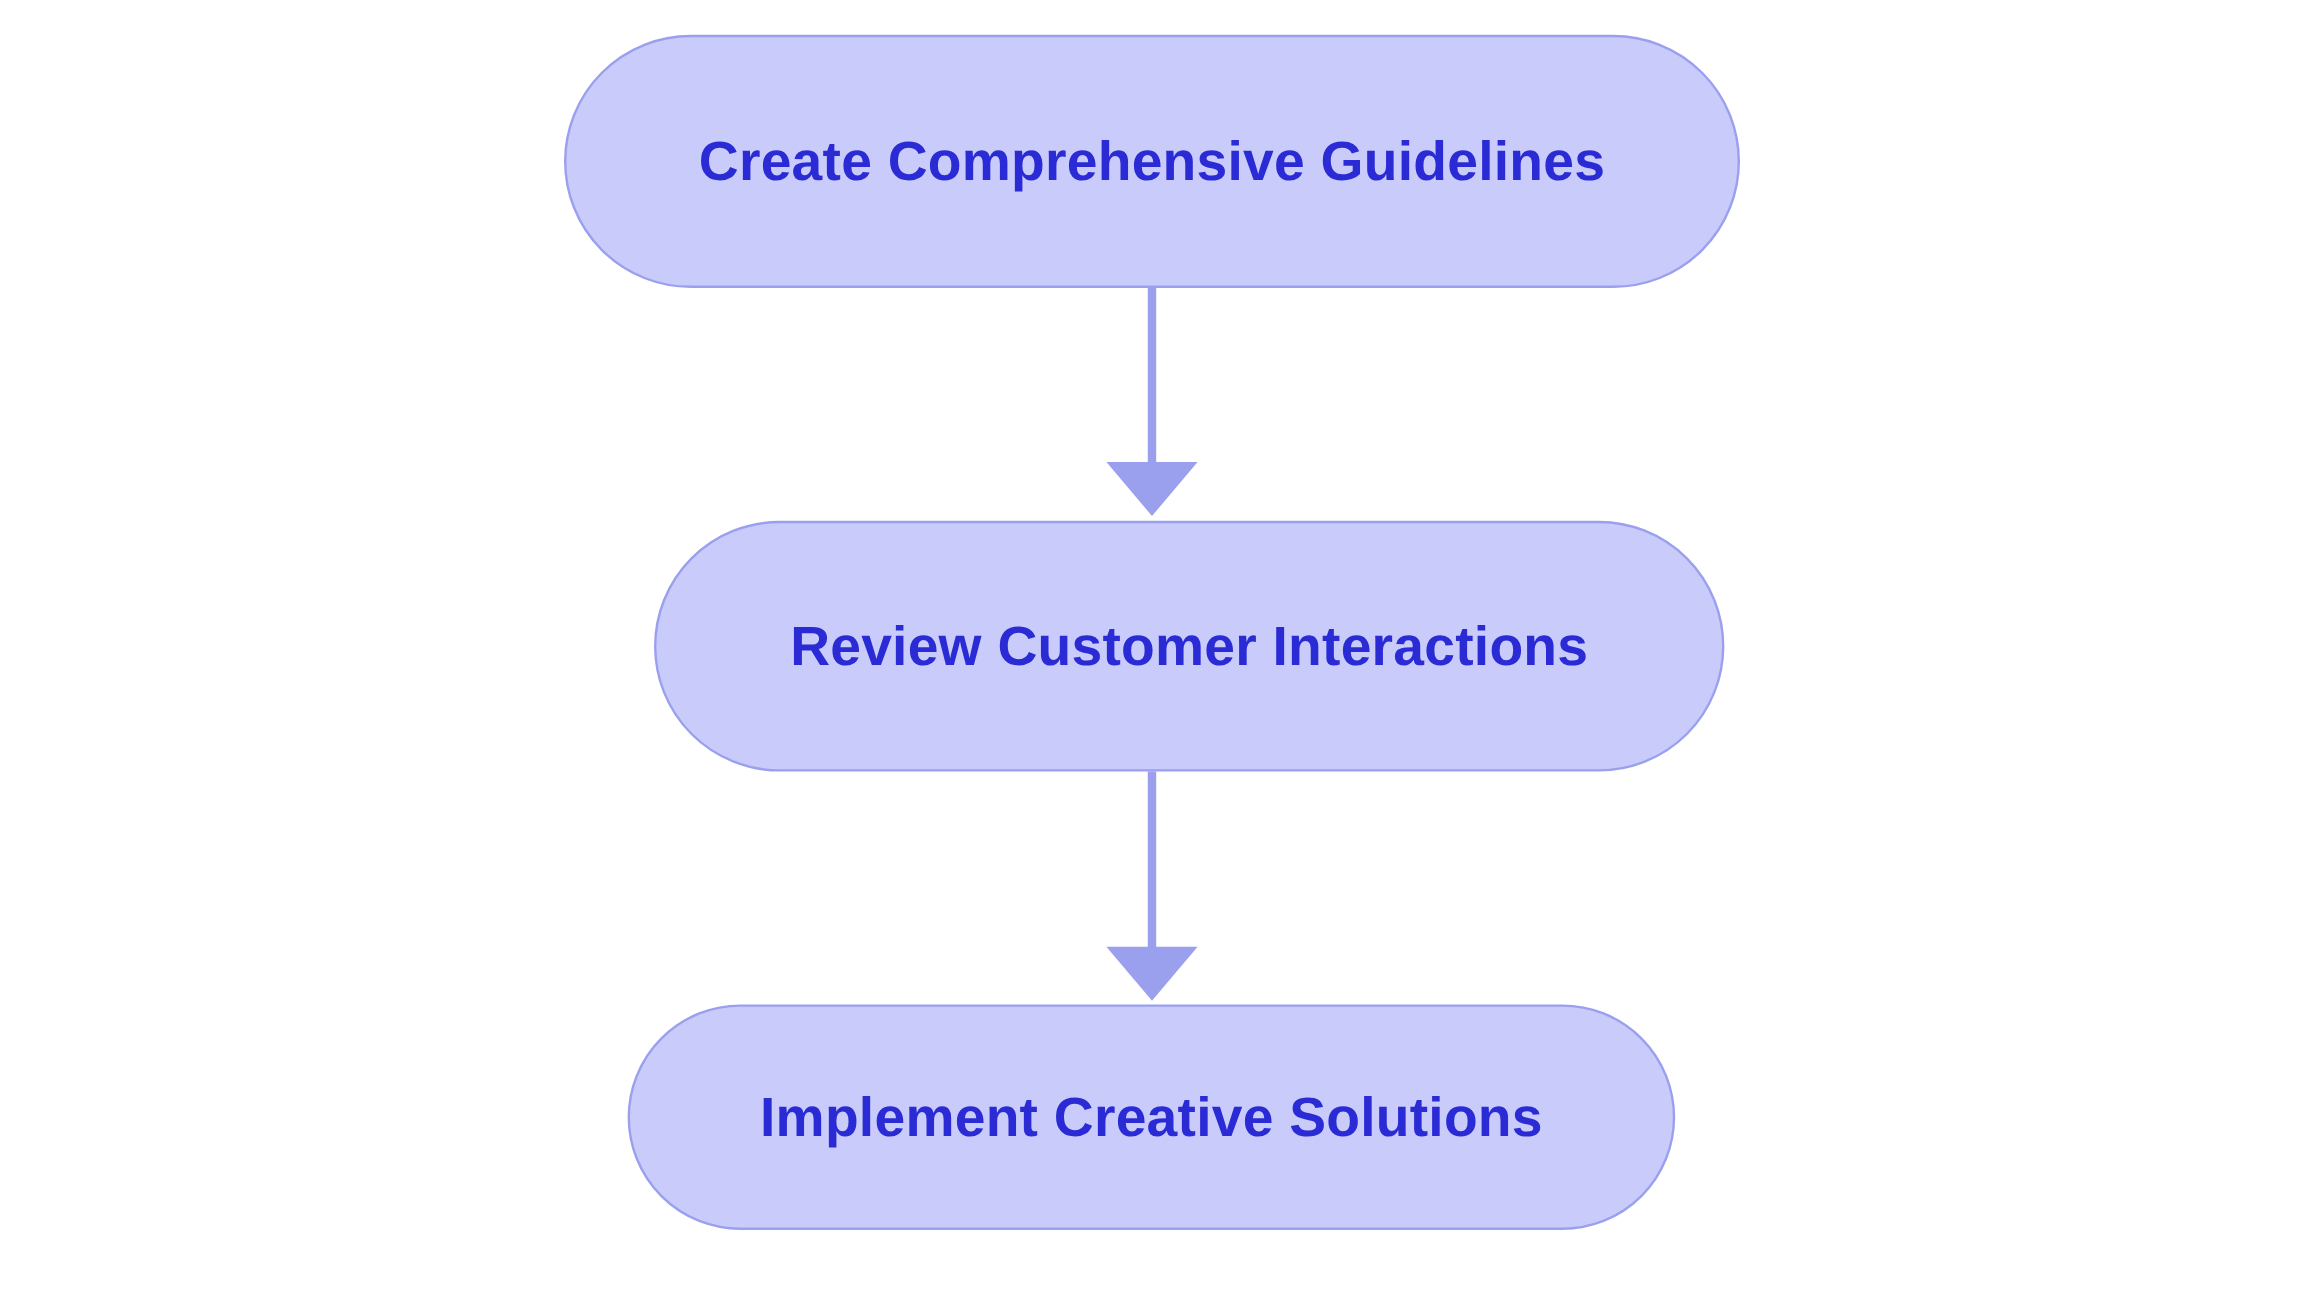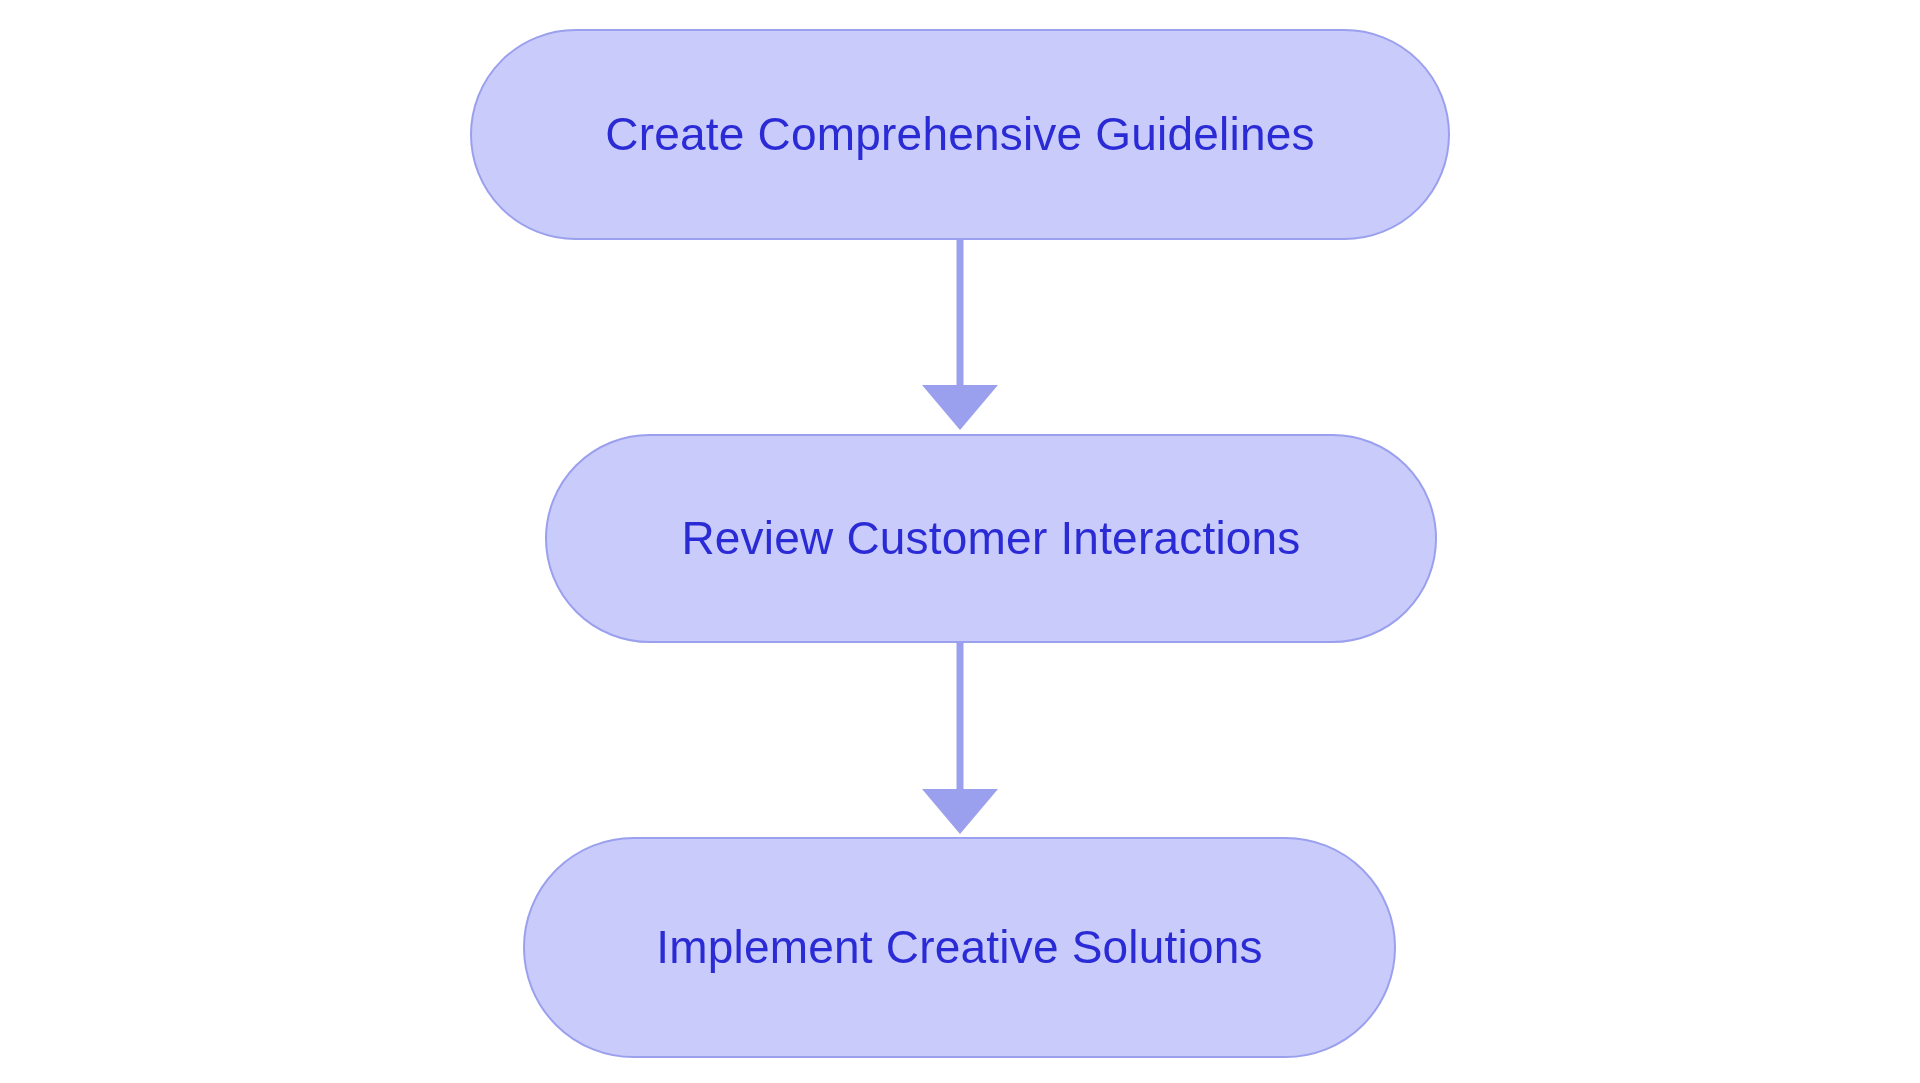--- a/index.html
+++ b/index.html
@@ -24,29 +24,29 @@
     align-items: center;
     justify-content: center;
     background: #c9ccfb;
     border: 2px solid #9aa0ee;
     border-radius: 999px;
     text-align: center;
   }
   .flow-node .node-label {
     font-family: "Liberation Sans", sans-serif;
     font-size: 46px;
-    font-weight: 400;
+    font-weight: 700;
     letter-spacing: 0.2px;
     color: #2b2bd6;
     white-space: nowrap;
     line-height: 1.1;
   }
   #node-1 { left: 470px; top: 29px;  width: 980px; height: 211px; }
   #node-2 { left: 545px; top: 434px; width: 892px; height: 209px; }
-  #node-3 { left: 523px; top: 837px; width: 873px; height: 221px; }
+  #node-3 { left: 523px; top: 837px; width: 873px; height: 188px; }
 
   .connector {
     position: absolute;
     left: 0;
     top: 0;
     width: 1920px;
     height: 1083px;
     pointer-events: none;
   }
 </style>

